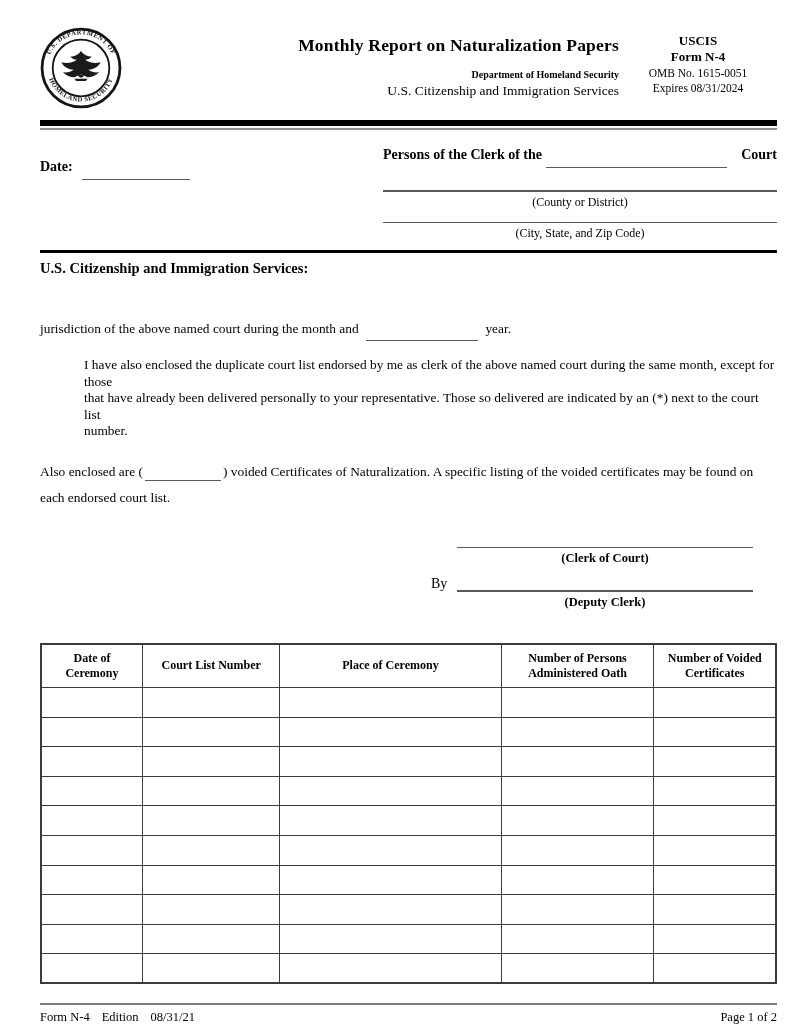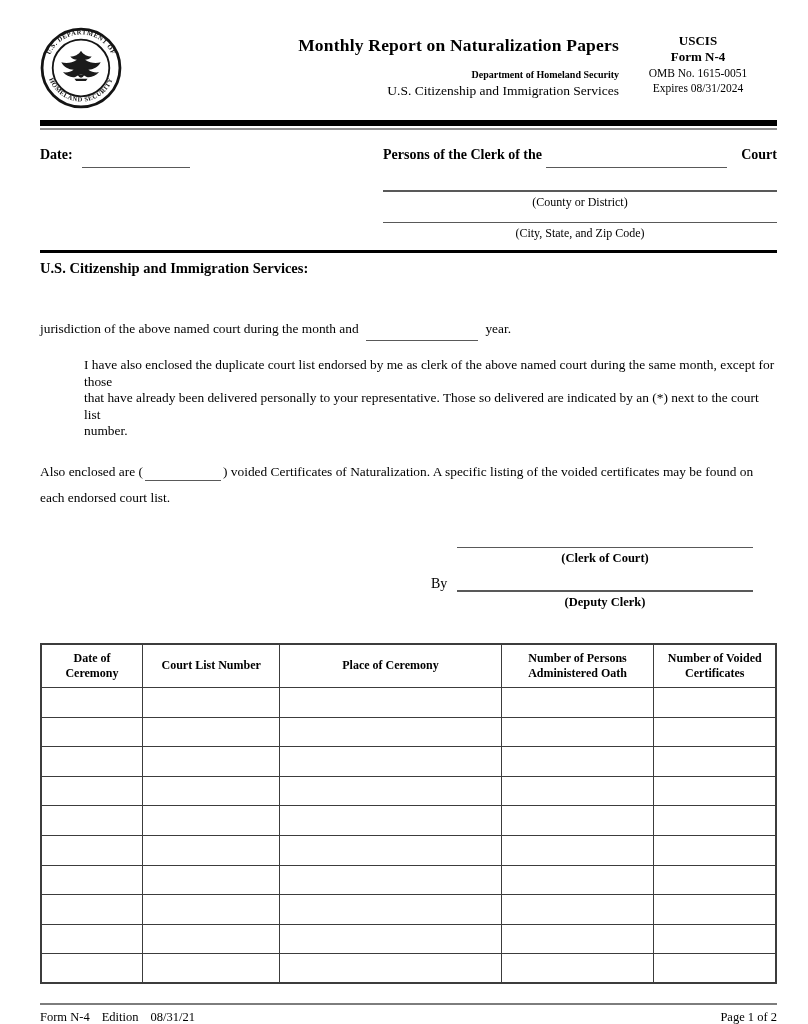--- a/index.html
+++ b/index.html
@@ -22,21 +22,21 @@
   .form-sub2 { font-size: 13.5px; margin-top: 3px; }
   .form-info { flex: 0 0 158px; text-align: center; padding-top: 7px; line-height: 1.22; }
   .fi-b { font-size: 13px; font-weight: bold; }
   .fi-s { font-size: 11.5px; margin-top: 1px; }
 
   .top-rule-black { height: 6px; background: #000; margin-top: 7px; }
   .top-rule-gray  { height: 2px; background: #8f8f8f; margin-top: 2px; }
 
   
   .date-section { display: flex; margin-top: 17px; }
-  .date-left { font-size: 14px; font-weight: bold; white-space: nowrap; }
+  .date-left { font-size: 14px; font-weight: bold; white-space: nowrap; margin-top: 12px; }
   .blank-inline {
     display: inline-block; height: 1px;
     border-bottom: 1.5px solid #595959;
   }
   .date-blank { width: 108px; margin-left: 9px; vertical-align: -9px; }
 
   .clerk-col { margin-left: auto; width: 394px; }
   .office-line { position: relative; display: flex; justify-content: space-between; font-size: 14px; font-weight: bold; }
   .court-name-blank { position: absolute; left: 163px; right: 50px; bottom: -5px; height: 1.5px; background: #595959; }
   .field-group { margin-top: 27px; text-align: center; }

